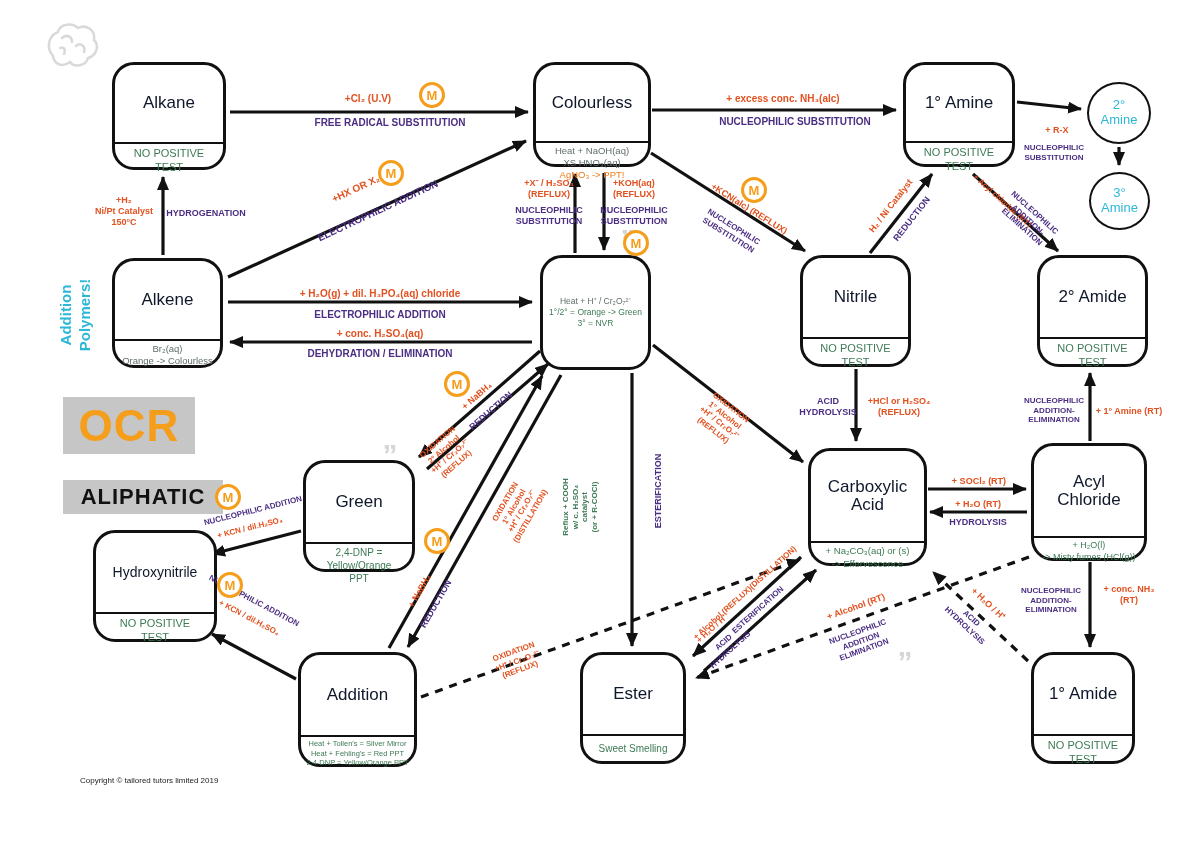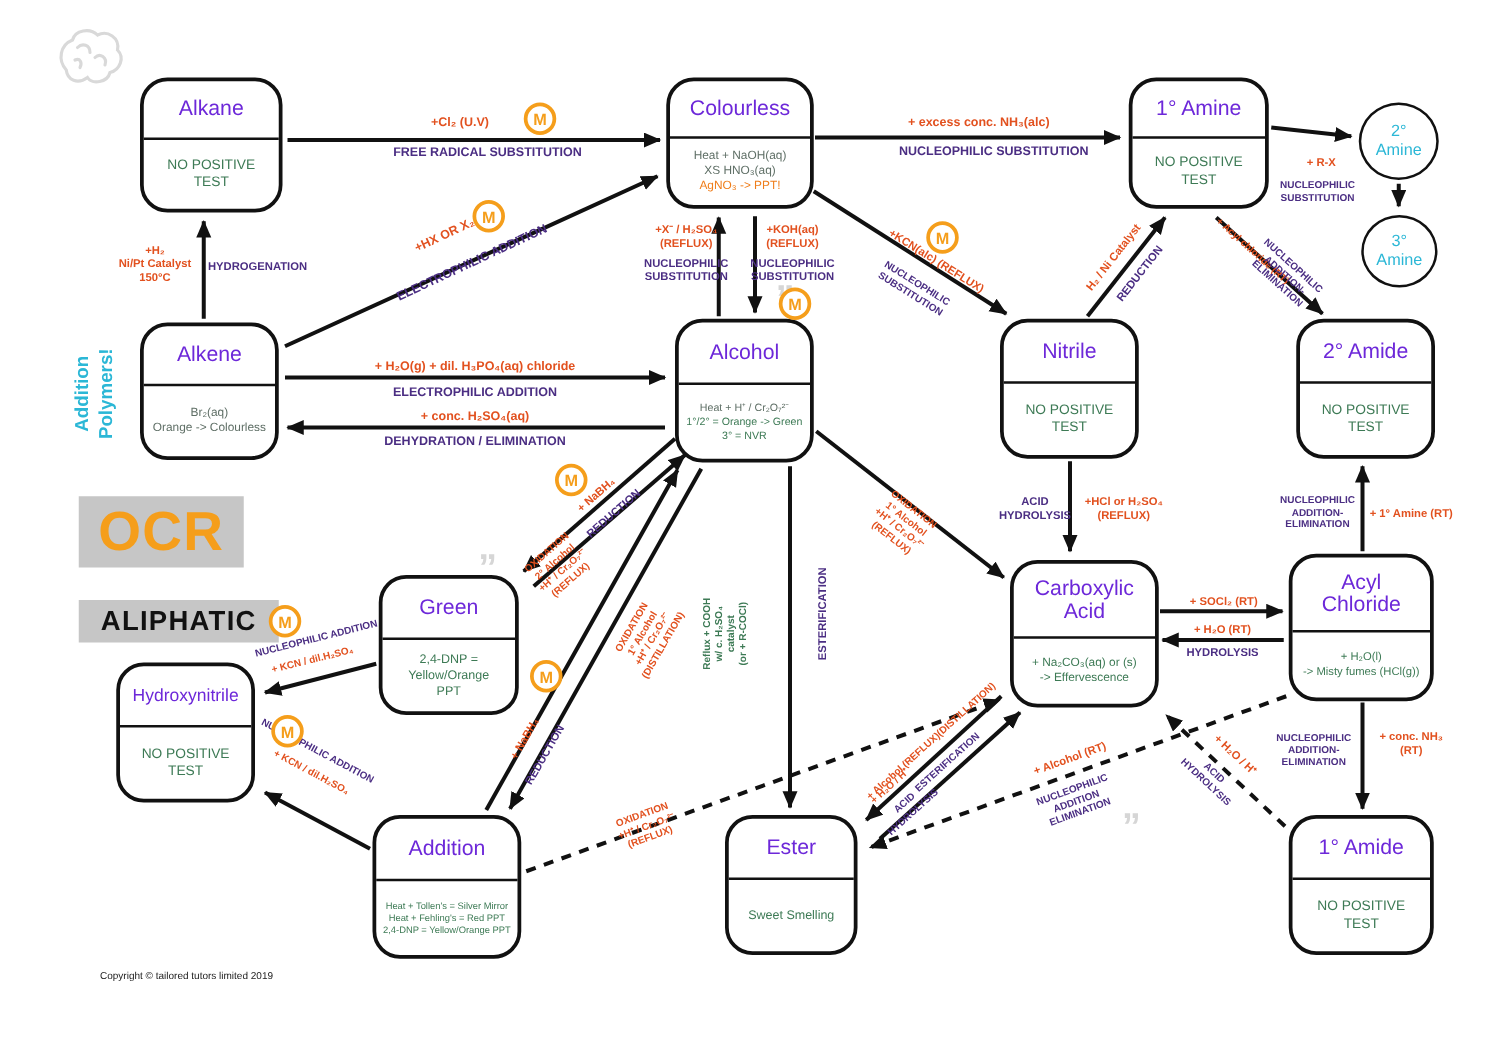--- a/index.html
+++ b/index.html
@@ -1,21 +1,21 @@
 <!DOCTYPE html>
 <html><head>
 <meta charset="utf-8">
 <style>
   html,body{margin:0;padding:0;background:#fff;font-family:"Liberation Sans",sans-serif;}
   #stage{position:relative;width:1200px;height:849px;background:#fff;overflow:hidden;}
   svg.arrows{position:absolute;left:0;top:0;}
   .ar{stroke:#111;stroke-width:3.2;fill:none;}
   .dash{stroke-dasharray:8 7;}
   .node{position:absolute;border:3px solid #111;border-radius:22px;background:#fff;display:flex;flex-direction:column;box-sizing:border-box;z-index:2;}
-  .nt{flex:0 0 44%;display:flex;align-items:center;justify-content:center;border-bottom:2.5px solid #111;color:#6d28d9;font-size:17px;text-align:center;white-space:pre-line;line-height:1.08;padding:0 2px;}
+  .nt{flex:0 0 44%;display:flex;align-items:center;justify-content:center;border-bottom:2.5px solid #111;color:#0f172a;font-size:17px;text-align:center;white-space:pre-line;line-height:1.08;padding:16px 2px;}
   .nt.tall{flex-basis:52%;}
   .nb{flex:1;display:flex;flex-direction:column;align-items:center;justify-content:center;text-align:center;line-height:1.3;padding:2px 4px;}
   .nb div{white-space:pre-line;}
   .circle{position:absolute;border:2.5px solid #111;border-radius:50%;background:#fff;display:flex;align-items:center;justify-content:center;text-align:center;color:#2bb7d6;white-space:pre-line;font-size:13px;line-height:1.12;box-sizing:border-box;z-index:2;}
   .lbl{position:absolute;transform:translate(-50%,-50%);font-weight:700;font-size:10px;text-align:center;white-space:pre-line;line-height:1.2;z-index:3;}
   .red{color:#e2511f;}
   .purple{color:#4b2e83;}
   .green{color:#3d7a55;}
   .gray{color:#5f6f66;}
   .orange{color:#ef7d1a;}
@@ -119,21 +119,20 @@
 
   <div class="node" style="left:112px;top:258px;width:111px;height:110px">
     <div class="nt">Alkene</div>
     <div class="nb" style="font-size:9.5px">
       <div class="gray">Br₂(aq)</div>
       <div class="gray">Orange -&gt; Colourless</div>
     </div>
   </div>
 
   <div class="node" style="left:540px;top:255px;width:111px;height:115px">
-    <div class="nt">Alcohol</div>
     <div class="nb" style="font-size:8.5px">
       <div class="gray">Heat + H⁺ / Cr₂O₇²⁻</div>
       <div class="green">1°/2° = Orange -&gt; Green</div>
       <div class="green">3° = NVR</div>
     </div>
   </div>
 
   <div class="node" style="left:800px;top:255px;width:111px;height:112px">
     <div class="nt">Nitrile</div>
     <div class="nb">
@@ -152,21 +151,21 @@
 
   <div class="node" style="left:303px;top:460px;width:112px;height:112px">
     <div class="nt">Green</div>
     <div class="nb">
         <div class="green" style="font-size:10px">2,4-DNP =
 Yellow/Orange
 PPT</div>
       </div>
   </div>
 
-  <div class="node" style="left:93px;top:530px;width:111px;height:112px">
+  <div class="node" style="left:93px;top:530px;width:124px;height:112px">
     <div class="nt" style="font-size:14px">Hydroxynitrile</div>
     <div class="nb">
         <div class="green" style="font-size:11px">NO POSITIVE
 TEST</div>
       </div>
   </div>
 
   <div class="node" style="left:298px;top:652px;width:119px;height:115px">
     <div class="nt">Addition</div>
     <div class="nb">
@@ -194,21 +193,21 @@
 
   <div class="node" style="left:1031px;top:443px;width:116px;height:118px">
     <div class="nt tall">Acyl
 Chloride</div>
     <div class="nb">
         <div class="green" style="font-size:9px">+ H₂O(l)
 -&gt; Misty fumes (HCl(g))</div>
       </div>
   </div>
 
-  <div class="node" style="left:1031px;top:652px;width:116px;height:112px">
+  <div class="node" style="left:1031px;top:652px;width:104px;height:112px">
     <div class="nt">1° Amide</div>
     <div class="nb">
         <div class="green" style="font-size:11px">NO POSITIVE
 TEST</div>
       </div>
   </div>
 
   <div class="lbl red" style="left:368px;top:99px">+Cl₂ (U.V)</div>
   <div class="lbl purple" style="left:390px;top:123px">FREE RADICAL SUBSTITUTION</div>
   <div class="lbl red" style="left:783px;top:99px">+ excess conc. NH₃(alc)</div>

